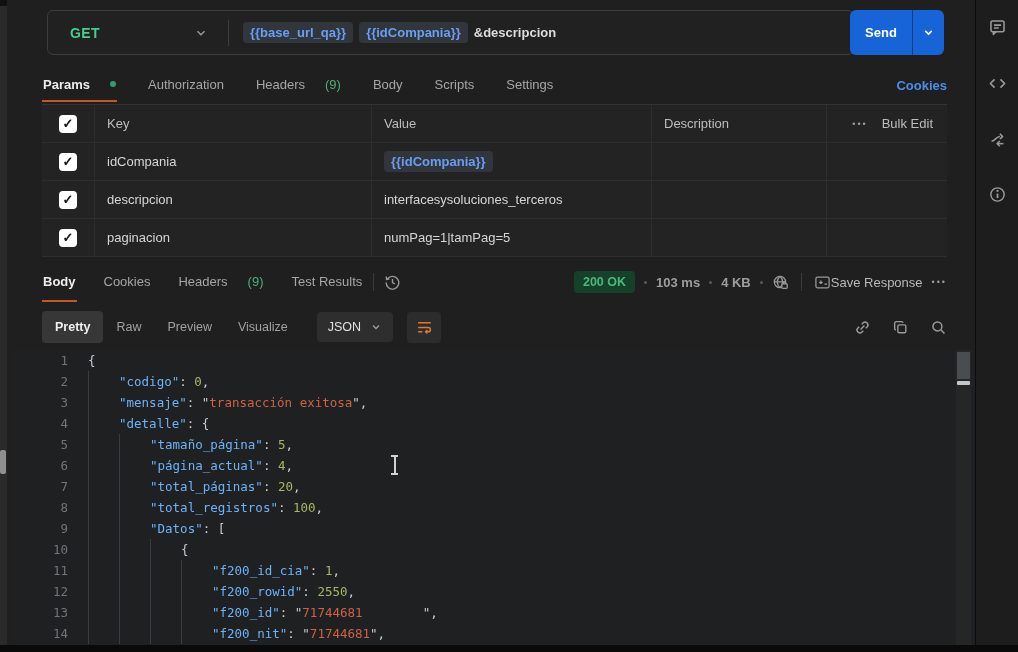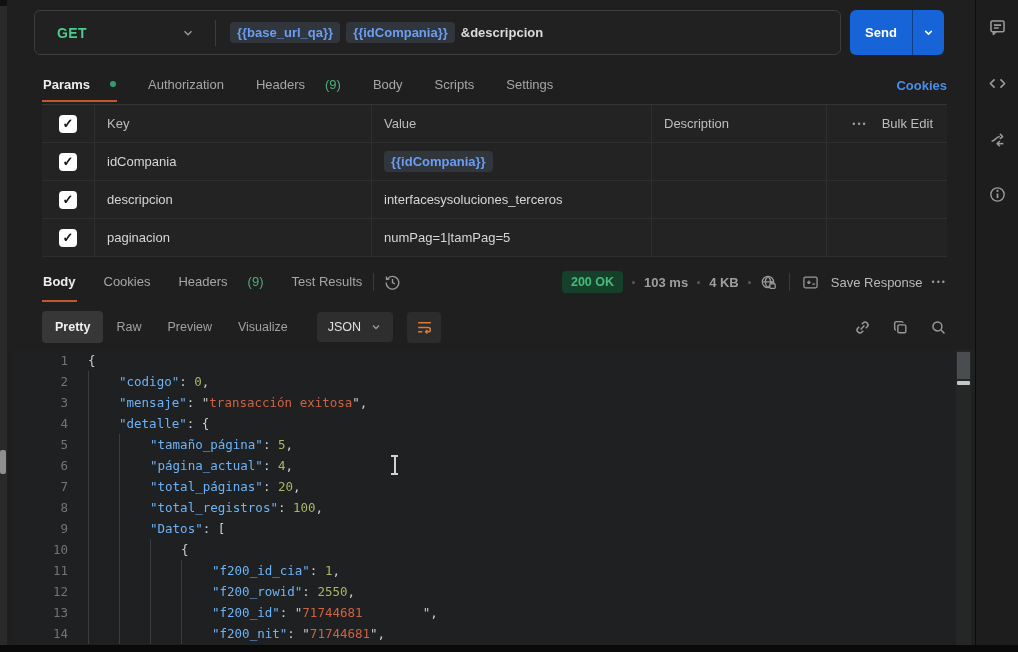--- a/index.html
+++ b/index.html
@@ -18,21 +18,21 @@
   }
   *{box-sizing:border-box;}
   body{margin:0;background:#141414;font-family:"Liberation Sans",sans-serif;-webkit-font-smoothing:antialiased;}
   .screen{position:relative;width:1018px;height:652px;overflow:hidden;background:#141414;}
   .main{position:absolute;left:7px;top:0;width:968px;height:645px;background:#1f1f1f;}
   .top-band{position:absolute;left:0;top:0;width:1018px;height:6px;background:#101010;}
   .left-strip{position:absolute;left:0;top:6px;width:7px;height:639px;background:#2a2a2a;}
   .left-notch{position:absolute;left:0;top:444px;width:6px;height:24px;background:#8f8f8f;border-radius:2px;}
 
   
-  .url-box{position:absolute;left:27px;top:10px;width:807px;height:45px;background:#212121;border:1px solid #3d3d3d;border-radius:6px;display:flex;align-items:center;}
+  .url-box{position:absolute;left:40px;top:10px;width:807px;height:45px;background:#212121;border:1px solid #3d3d3d;border-radius:6px;display:flex;align-items:center;}
   .method{flex:0 0 180px;height:100%;padding:0 20px 0 22px;display:flex;justify-content:space-between;align-items:center;cursor:pointer;}
   .method-label{color:var(--method-green);font-weight:700;font-size:14px;letter-spacing:.4px;}
   .icon{display:inline-flex;align-items:center;justify-content:center;color:#9a9a9a;}
   .url-sep{width:1px;height:26px;background:#3d3d3d;}
   .url{flex:1;display:flex;align-items:center;gap:6px;padding:0 14px;overflow:hidden;white-space:nowrap;font-size:13px;color:#dcdcdc;font-weight:600;}
   .var-pill{background:#31363d;color:var(--variable-blue);padding:3px 7px;border-radius:4px;font-weight:600;flex:0 0 auto;}
   .url-text{flex:0 0 auto;}
   .send-btn{position:absolute;left:843px;top:10px;width:94px;height:45px;border-radius:6px;background:var(--send-blue);display:flex;color:#fff;overflow:hidden;cursor:pointer;}
   .send-main{flex:1;display:flex;align-items:center;justify-content:center;font-weight:700;font-size:13px;border-right:1px solid rgba(0,0,0,.38);}
   .send-caret{width:31px;display:flex;align-items:center;justify-content:center;color:#fff;}
@@ -56,21 +56,21 @@
   .dots{font-size:9px;letter-spacing:2px;color:#9a9a9a;}
 
   
   .res-header{position:absolute;left:35px;top:262px;width:905px;height:40px;display:flex;align-items:stretch;font-size:13px;color:#a6a6a6;}
   .res-tabs{display:flex;align-items:stretch;gap:26px;}
   .res-right{margin-left:auto;display:flex;align-items:center;gap:9px;}
   .vdiv{width:1px;height:18px;background:#3a3a3a;align-self:center;margin:0 10px;}
   .status-badge{background:var(--status-green-bg);color:var(--status-green);padding:4px 9px;border-radius:4px;font-weight:700;font-size:12.5px;}
   .meta{color:#9e9e9e;font-weight:600;}
   .tiny-dot{width:3px;height:3px;border-radius:50%;background:#5a5a5a;}
-  .save-group{display:flex;align-items:center;gap:12px;color:#b9b9b9;cursor:pointer;}
+  .save-group{display:flex;align-items:center;gap:0;color:#b9b9b9;cursor:pointer;}
 
   
   .view-bar{position:absolute;left:35px;top:308px;width:905px;height:38px;display:flex;align-items:center;font-size:12.5px;color:#a0a0a0;}
   .seg-item{padding:9px 13px;border-radius:4px;cursor:pointer;}
   .seg-item.active{background:#373737;color:#f0f0f0;font-weight:600;}
   .json-dd{margin-left:16px;background:#2e2e2e;border-radius:4px;padding:8px 11px;display:flex;gap:9px;align-items:center;color:#e0e0e0;font-weight:400;cursor:pointer;}
   .wrap-btn{margin-left:14px;background:#2c2c2c;border-radius:4px;width:34px;height:31px;display:flex;align-items:center;justify-content:center;color:var(--wrap-orange);cursor:pointer;}
   .vb-icons{margin-left:auto;display:flex;align-items:center;gap:21px;color:#8f8f8f;}
 
   

